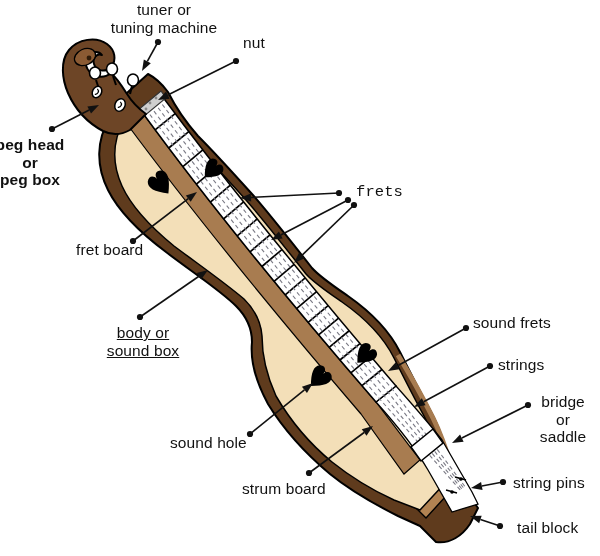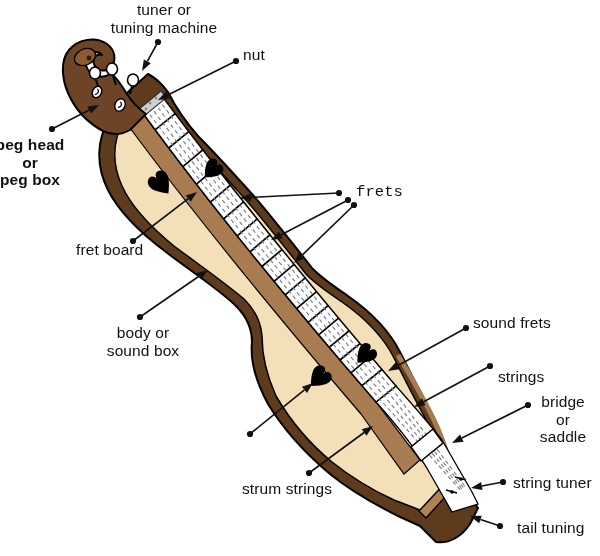--- a/index.html
+++ b/index.html
@@ -205,30 +205,31 @@
       <circle cx="503" cy="482" r="3.1" fill="#111111"></circle>
       <polygon points="471,488 481.0744399160768,482.0413373667107 482.5487481964783,489.90431486218523" fill="#111111"></polygon>
       <line x1="500" y1="526" x2="480.43551627855567" y2="519.4785054261852" stroke="#111111" stroke-width="1.6"></line>
       <circle cx="500" cy="526" r="3.1" fill="#111111"></circle>
       <polygon points="470,516 481.700427342623,515.6837722339831 479.1706052144883,523.2732386183873" fill="#111111"></polygon>
     </svg>
 
   <div id="callouts">
       <div class="callout center" style="left: 164px; top: 1px;">tuner or
 tuning machine</div>
-      <div class="callout" style="left: 243px; top: 46px;">nut</div>
+      <div class="callout" style="left: 243px; top: 34px;">nut</div>
       <div class="callout center" style="left: 30px; top: 136px; font-weight: bold;">peg head
 or
 peg box</div>
       <div class="callout" style="left: 356px; top: 184px; font-family: Liberation Mono, monospace;">frets</div>
       <div class="callout" style="left: 76px; top: 241px;">fret board</div>
-      <div class="callout center" style="left: 143px; top: 324px;">body or
+      <div class="callout center" style="left: 143px; top: 324px; text-decoration: underline;">body or
 sound box</div>
       <div class="callout" style="left: 473px; top: 314px;">sound frets</div>
-      <div class="callout" style="left: 498px; top: 368px;">strings</div>
+      <div class="callout" style="left: 498px; top: 356px;">strings</div>
       <div class="callout center" style="left: 563px; top: 393px;">bridge
 or
 saddle</div>
-      <div class="callout" style="left: 242px; top: 480px;">strum strings</div>
-      <div class="callout" style="left: 513px; top: 474px;">string tuner</div>
-      <div class="callout" style="left: 517px; top: 519px;">tail tuning</div>
+      <div class="callout" style="left: 170px; top: 434px;">sound hole</div>
+      <div class="callout" style="left: 242px; top: 480px;">strum board</div>
+      <div class="callout" style="left: 513px; top: 474px;">string pins</div>
+      <div class="callout" style="left: 517px; top: 519px;">tail block</div>
     </div>
 </div>
 
 </body></html>

